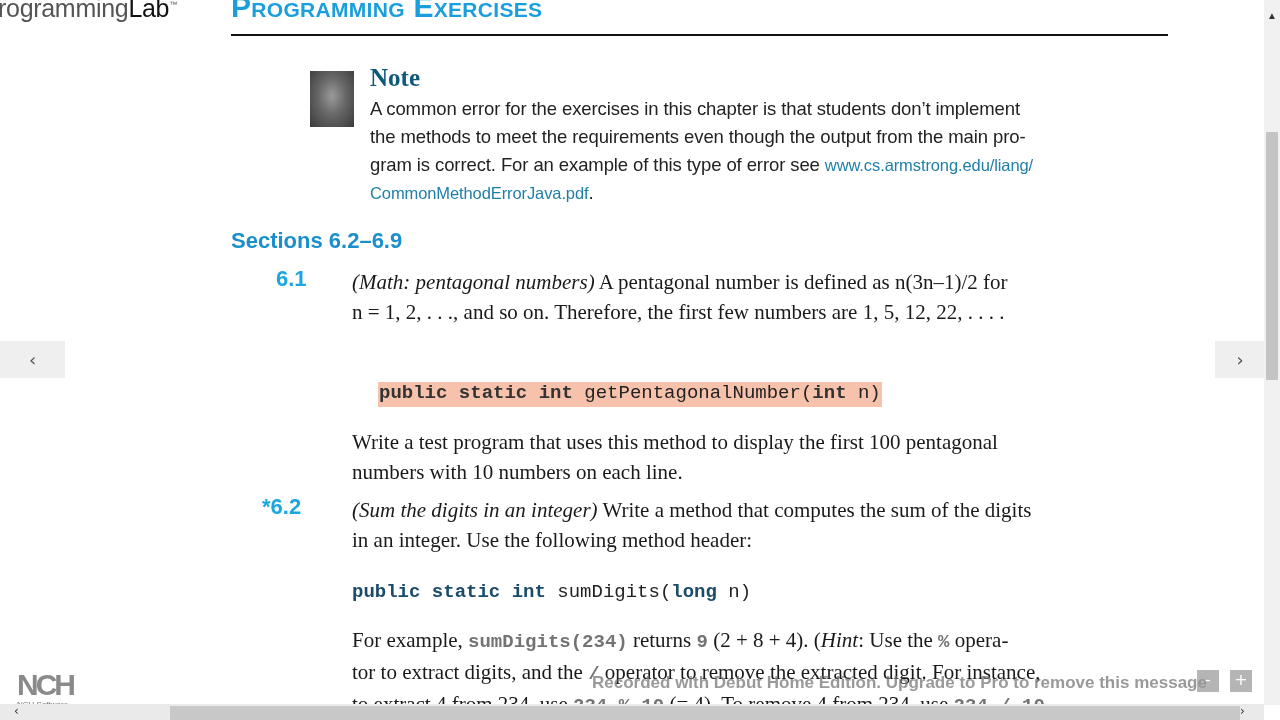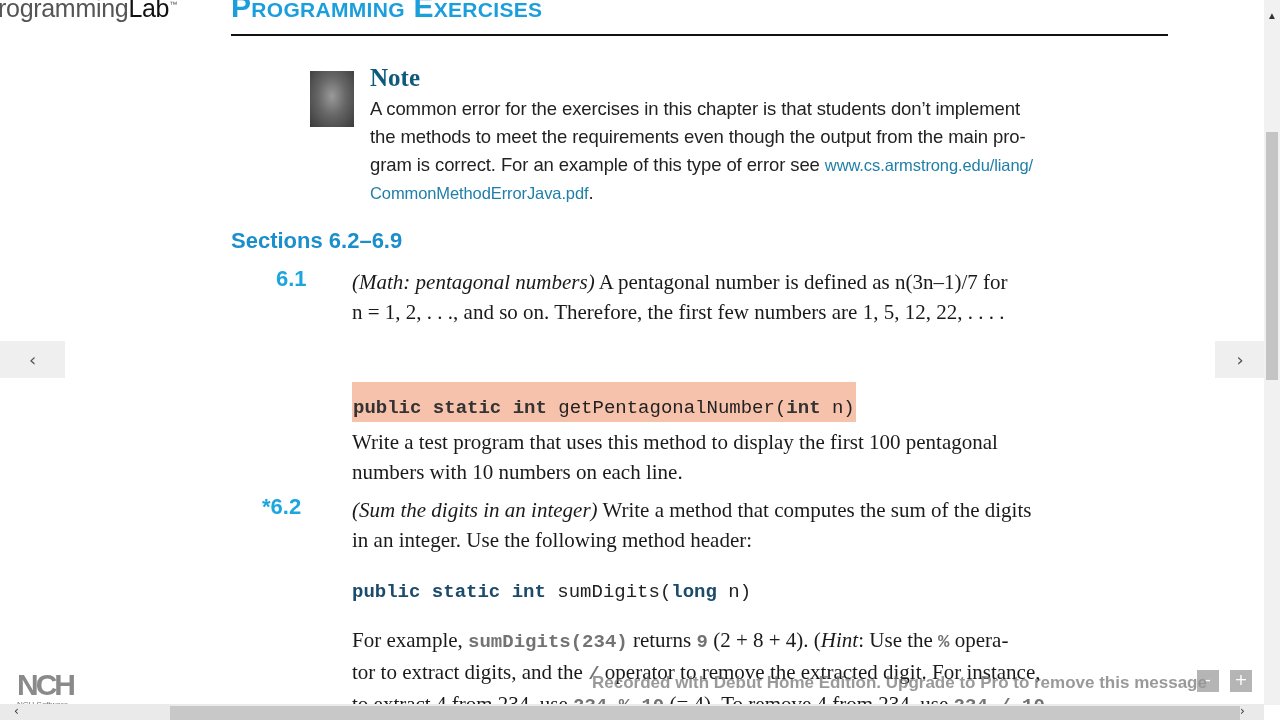--- a/index.html
+++ b/index.html
@@ -50,21 +50,21 @@
   .para {
     position:absolute; left:352px; width:820px;
     font-family:"Liberation Serif", serif; font-size:21px; line-height:30px; color:#1a1a1a;
   }
   .para .line { display:block; white-space:nowrap; }
   .code {
     position:absolute; left:352px;
     font-family:"Liberation Mono", monospace; font-size:19px; color:#222;
   }
   .code .kw { font-weight:bold; color:#1b4b6b; }
-  .code.hl { background:#f6c2ac; padding:15px 1px 3px 1px; }
+  .code.hl { background:#f6c2ac; padding:0 1px 3px 1px;margin-left:26px; }
   .code.hl .kw { color:#333; }
   .ic { font-family:"Liberation Mono", monospace; font-weight:bold; color:#737373; font-size:19px; }
 
   .nav-prev, .nav-next {
     position:absolute; top:341px; height:37px; background:#efefef;
     display:flex; align-items:center; justify-content:center; color:#555; font-size:18px;
     font-family:"DejaVu Sans", sans-serif; cursor:pointer;
   }
   .nav-prev { left:0; width:65px; }
   .nav-next { left:1215px; width:50px; }
@@ -106,21 +106,21 @@
   <span class="line">A common error for the exercises in this chapter is that students don’t implement</span>
   <span class="line">the methods to meet the requirements even though the output from the main pro-</span>
   <span class="line"><span>gram is correct. For an example of this type of error see </span><span class="link">www.cs.armstrong.edu/liang/</span></span>
   <span class="line"><span class="link">CommonMethodErrorJava.pdf</span><span>.</span></span>
 </div>
 
 <div class="section-head">Sections 6.2–6.9</div>
 
 <div class="ex-num" style="left:276px; top:266px;">6.1</div>
 <div class="para" style="top:267px;">
-  <span class="line"><i>(Math: pentagonal numbers)</i><span> A pentagonal number is defined as n(3n–1)/7 for</span></span>
+  <span class="line"><i>(Math: pentagonal numbers)</i><span> A pentagonal number is defined as n(3n–1)/2 for</span></span>
   <span class="line">n = 1, 2, . . ., and so on. Therefore, the first few numbers are 1, 5, 12, 22, . . . .</span>
 </div>
 <div class="code hl" style="top:382px;"><span class="kw">public</span> <span class="kw">static</span> <span class="kw">int</span> <span>getPentagonalNumber(</span><span class="kw">int</span><span> n)</span></div>
 <div class="para" style="top:427px;">
   <span class="line">Write a test program that uses this method to display the first 100 pentagonal</span>
   <span class="line">numbers with 10 numbers on each line.</span>
 </div>
 
 <div class="ex-num" style="left:262px; top:494px;">*6.2</div>
 <div class="para" style="top:495px;">

